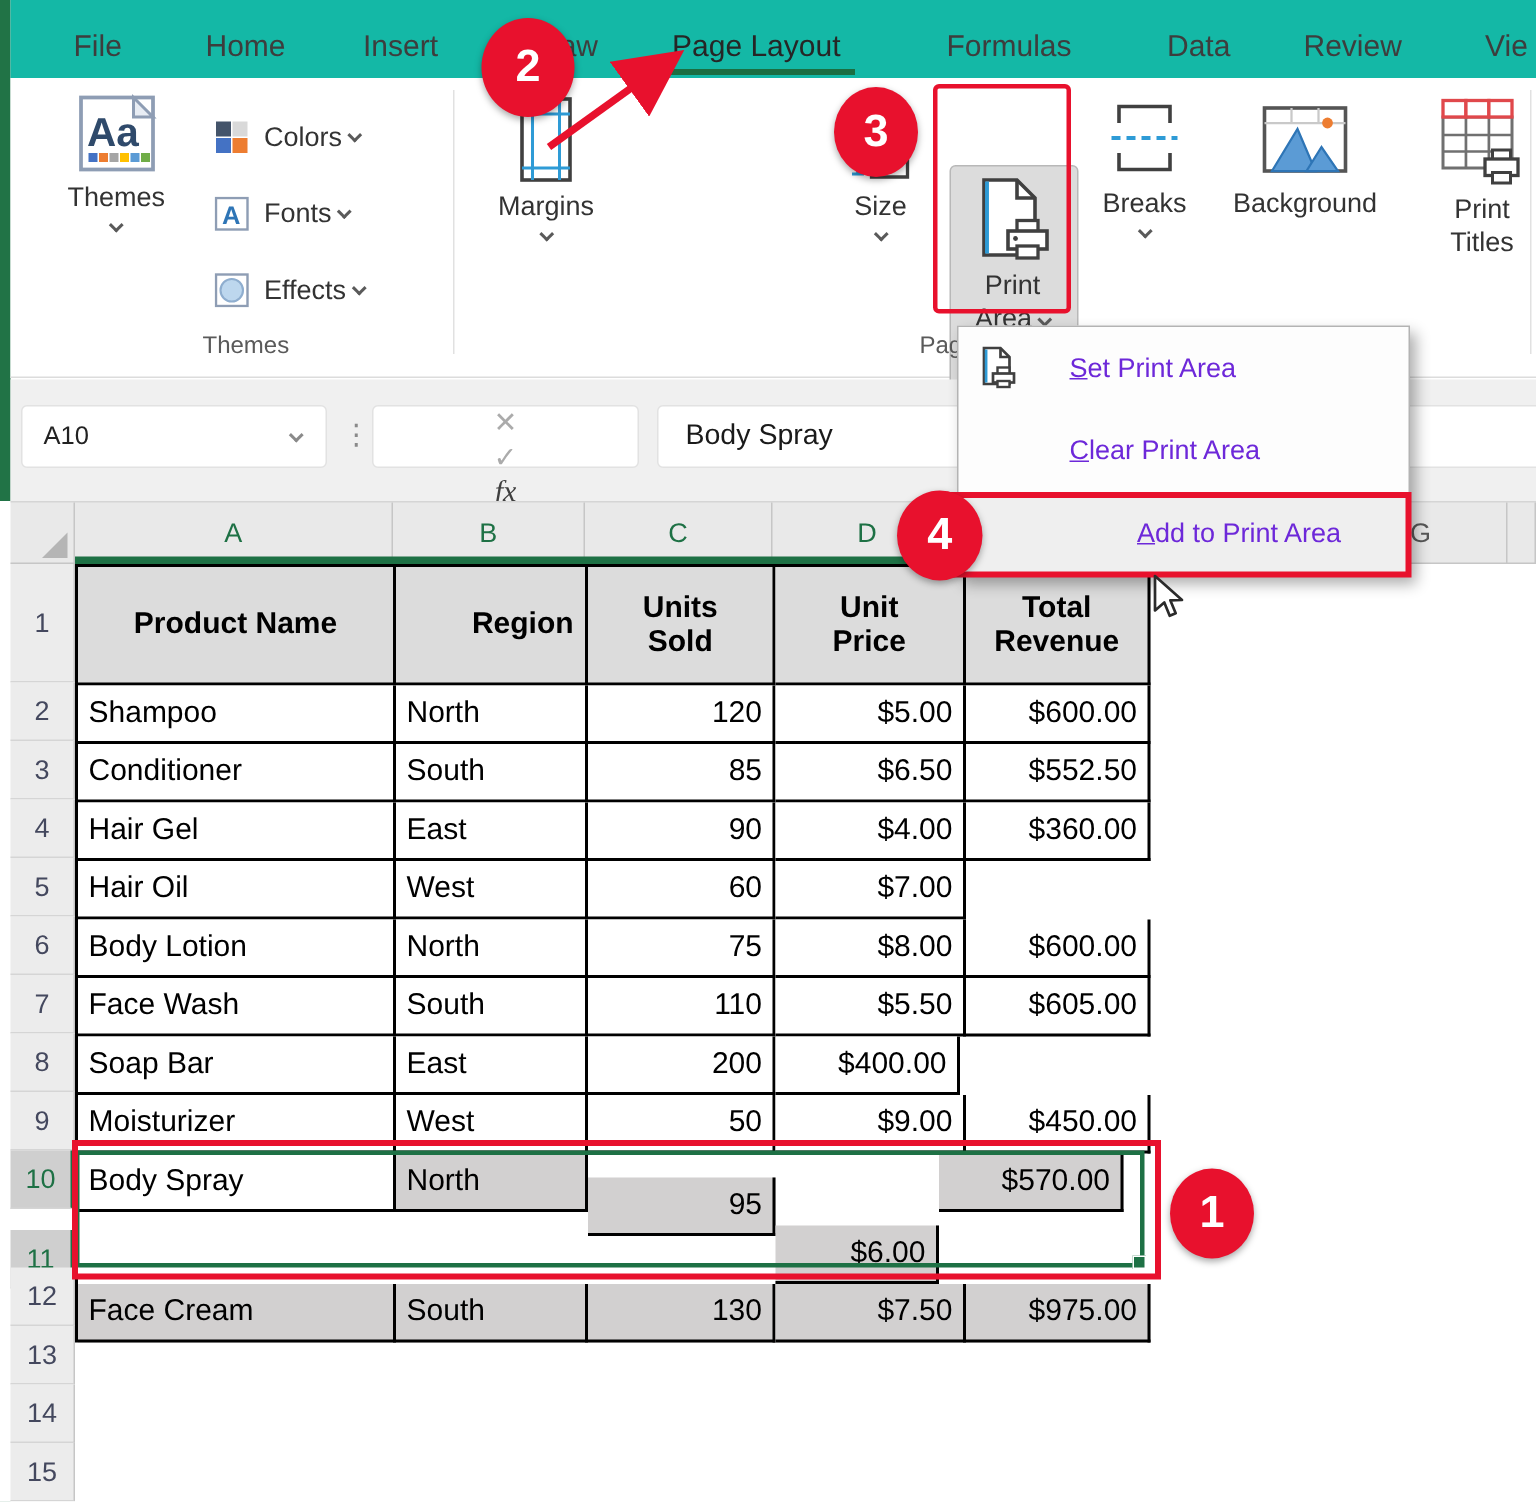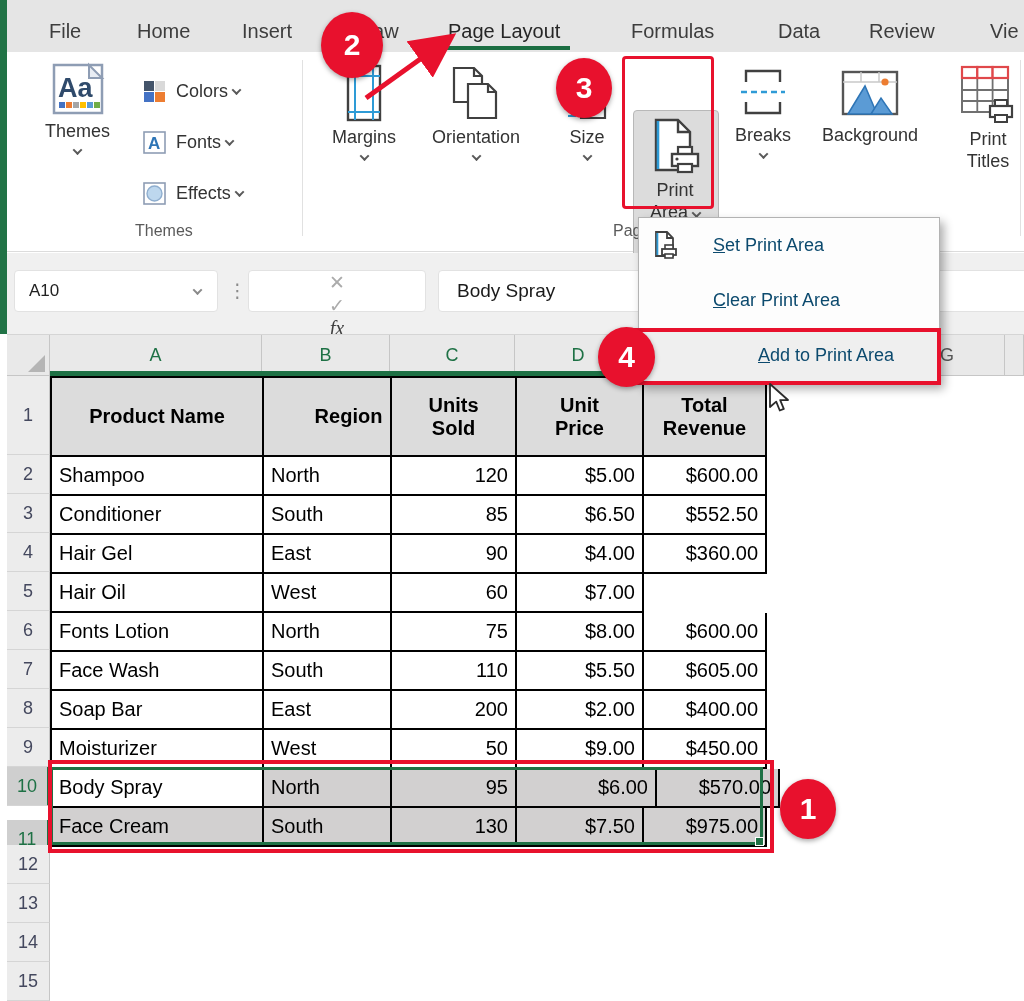--- a/index.html
+++ b/index.html
@@ -4,21 +4,21 @@
 <style>
   html,body{margin:0;padding:0;background:#fff;}
   *{box-sizing:border-box;}
   .canvas{
     position:relative;width:1024px;height:1001px;overflow:hidden;
     background:#fff;font-family:"Liberation Sans","DejaVu Sans",sans-serif;
     -webkit-font-smoothing:antialiased;
   }
   
   .left-stripe{position:absolute;left:0;top:0;width:7px;height:1001px;background:#217346;}
-  .tabbar{position:absolute;left:7px;top:0;width:1017px;height:52px;background:#e5e5e5;}
+  .tabbar{position:absolute;left:7px;top:0;width:1017px;height:52px;background:#14b8a6;}
   .tab{position:absolute;top:20px;font-size:20px;color:#3d3d3d;cursor:default;white-space:nowrap;}
   .tab.active{color:#262626;}
   .tab.active::after{content:"";position:absolute;left:-6px;right:-10px;bottom:-7px;height:4px;background:#1b6e42;}
   
   .ribbon{position:absolute;left:7px;top:52px;width:1017px;height:200px;background:#fff;border-bottom:1px solid #dcdcdc;}
   .vsep{position:absolute;top:8px;height:176px;width:1px;background:#e1e1e1;}
   .grp-label{position:absolute;top:170px;font-size:16px;color:#5a5a5a;white-space:nowrap;}
   .big-btn{position:absolute;display:flex;flex-direction:column;align-items:center;color:#333;}
   .big-btn .lbl{font-size:18px;color:#333;margin-top:4px;white-space:nowrap;line-height:22px;}
   .chev{display:inline-block;width:7px;height:7px;border-right:2px solid #5a5a5a;border-bottom:2px solid #5a5a5a;transform:rotate(45deg) translate(-1px,-1px);margin-left:5px;}
@@ -57,21 +57,21 @@
   .xrow{display:flex;}
   .xcell{border-right:2px solid #000;border-bottom:2px solid #000;font-size:20px;color:#000;display:flex;align-items:center;padding:0 7px;background:#fff;overflow:hidden;}
   .xcell.th{background:#dcdcdc;font-weight:bold;justify-content:center;text-align:center;line-height:1.15;white-space:pre-line;padding:0 2px;}
   .xcell.num{justify-content:flex-end;}
   .xcell.selcell{background:#d2d0d0;}
   .xcell.active{background:#fff;}
   .sel-border{position:absolute;left:50px;top:433px;width:713px;height:78px;border:3px solid #1e7145;pointer-events:none;}
   .fill-handle{position:absolute;left:755px;top:503px;width:9px;height:9px;background:#1e7145;border:1px solid #fff;}
   
   .menu{position:absolute;left:638px;top:217px;width:302px;height:167px;background:#fdfdfd;border:1px solid #b3b3b3;box-shadow:4px 5px 9px rgba(0,0,0,.32);display:flex;flex-direction:column;z-index:30;}
-  .menu-item{flex:1;display:flex;align-items:center;padding-left:74px;font-size:18px;color:#0c4a6e;position:relative;white-space:nowrap;}
+  .menu-item{flex:1;display:flex;align-items:center;padding-left:74px;font-size:18px;color:#6d28d9;position:relative;white-space:nowrap;}
   .menu-item.indent{padding-left:119px;}
   .menu-item.hl{background:#efefef;}
   .menu-item u{text-decoration:underline;}
   .menu-item .mi-icon{position:absolute;left:13px;top:12px;}
   
   .redbox{position:absolute;border:3px solid #e8112d;z-index:40;pointer-events:none;}
   .redbox.thick{border-width:4px;}
   .badge{position:absolute;background:#e8112d;border-radius:50%;color:#fff;font-size:30px;font-weight:bold;display:flex;align-items:center;justify-content:center;z-index:50;box-shadow:0 2px 5px rgba(0,0,0,.35);}
   .anno-arrow{position:absolute;left:356px;top:30px;z-index:50;}
   .cursor{position:absolute;left:768px;top:383px;z-index:60;}
@@ -161,32 +161,20 @@
           <line x1="14" y1="2" x2="14" y2="56" stroke="#2e9bd6" stroke-width="2"></line>
           <line x1="32" y1="2" x2="32" y2="56" stroke="#2e9bd6" stroke-width="2"></line>
           <line x1="7" y1="12" x2="39" y2="12" stroke="#2e9bd6" stroke-width="2"></line>
           <line x1="7" y1="48" x2="39" y2="48" stroke="#2e9bd6" stroke-width="2"></line>
         </svg>
       </span>
       <span class="lbl">Margins</span>
       <span class="chev lone"></span>
     </div>
 
-    <div class="big-btn" style="left:425px;top:14px;">
-      <span>
-        <svg width="56" height="56" viewBox="0 0 56 56">
-          <path d="M6 2 h20 l8 8 v26 h-28 z" fill="#fff" stroke="#404040" stroke-width="2.2"></path>
-          <path d="M26 2 v8 h8" fill="none" stroke="#404040" stroke-width="2.2"></path>
-          <path d="M20 18 h20 l8 8 v26 h-28 z" fill="#fff" stroke="#404040" stroke-width="2.2"></path>
-          <path d="M40 18 v8 h8" fill="none" stroke="#404040" stroke-width="2.2"></path>
-        </svg>
-      </span>
-      <span class="lbl">Orientation</span>
-      <span class="chev lone"></span>
-    </div>
 
     <div class="big-btn" style="left:560px;top:14px;">
       <span>
         <svg width="40" height="56" viewBox="0 0 40 56">
           <line x1="5" y1="6" x2="5" y2="50" stroke="#2e9bd6" stroke-width="2.4"></line>
           <line x1="1" y1="6" x2="9" y2="6" stroke="#2e9bd6" stroke-width="2"></line>
           <line x1="1" y1="50" x2="9" y2="50" stroke="#2e9bd6" stroke-width="2"></line>
           <path d="M14 4 h16 l8 8 v40 h-24 z" fill="#fff" stroke="#404040" stroke-width="2.2"></path>
           <path d="M30 4 v8 h8" fill="none" stroke="#404040" stroke-width="2.2"></path>
         </svg>
@@ -347,52 +335,51 @@
           <div class="xcell num" style="width: 127px; height: 39px;">$4.00</div>
           <div class="xcell num" style="width: 123px; height: 39px;">$360.00</div>
         </div>
         <div class="xrow">
           <div class="xcell" style="width: 212px; height: 39px;">Hair Oil</div>
           <div class="xcell" style="width: 128px; height: 39px;">West</div>
           <div class="xcell num" style="width: 125px; height: 39px;">60</div>
           <div class="xcell num" style="width: 127px; height: 39px;">$7.00</div>
         </div>
         <div class="xrow">
-          <div class="xcell" style="width: 212px; height: 39px;">Fonts Lotion</div>
+          <div class="xcell" style="width: 212px; height: 39px;">Body Lotion</div>
           <div class="xcell" style="width: 128px; height: 39px;">North</div>
           <div class="xcell num" style="width: 125px; height: 39px;">75</div>
           <div class="xcell num" style="width: 127px; height: 39px;">$8.00</div>
           <div class="xcell num" style="width: 123px; height: 39px;">$600.00</div>
         </div>
         <div class="xrow">
           <div class="xcell" style="width: 212px; height: 39px;">Face Wash</div>
           <div class="xcell" style="width: 128px; height: 39px;">South</div>
           <div class="xcell num" style="width: 125px; height: 39px;">110</div>
           <div class="xcell num" style="width: 127px; height: 39px;">$5.50</div>
           <div class="xcell num" style="width: 123px; height: 39px;">$605.00</div>
         </div>
         <div class="xrow">
           <div class="xcell" style="width: 212px; height: 39px;">Soap Bar</div>
           <div class="xcell" style="width: 128px; height: 39px;">East</div>
           <div class="xcell num" style="width: 125px; height: 39px;">200</div>
-          <div class="xcell num" style="width: 127px; height: 39px;">$2.00</div>
           <div class="xcell num" style="width: 123px; height: 39px;">$400.00</div>
         </div>
         <div class="xrow">
           <div class="xcell" style="width: 212px; height: 39px;">Moisturizer</div>
           <div class="xcell" style="width: 128px; height: 39px;">West</div>
           <div class="xcell num" style="width: 125px; height: 39px;">50</div>
           <div class="xcell num" style="width: 127px; height: 39px;">$9.00</div>
           <div class="xcell num" style="width: 123px; height: 39px;">$450.00</div>
         </div>
         <div class="xrow">
           <div class="xcell active" style="width: 212px; height: 39px;">Body Spray</div>
           <div class="xcell selcell" style="width: 128px; height: 39px;">North</div>
-          <div class="xcell num selcell" style="width: 125px; height: 39px;">95</div>
-          <div class="xcell num selcell" style="width: 140px; height: 39px;">$6.00</div>
+          <div class="xcell num selcell" style="width: 125px; height: 39px; margin-top: 16px;">95</div>
+          <div class="xcell num selcell" style="width: 109px; height: 39px; margin-top: 48px;">$6.00</div>
           <div class="xcell num selcell" style="width: 123px; height: 39px;">$570.00</div>
         </div>
         <div class="xrow">
           <div class="xcell selcell" style="width: 212px; height: 39px;">Face Cream</div>
           <div class="xcell selcell" style="width: 128px; height: 39px;">South</div>
           <div class="xcell num selcell" style="width: 125px; height: 39px;">130</div>
           <div class="xcell num selcell" style="width: 127px; height: 39px;">$7.50</div>
           <div class="xcell num selcell" style="width: 123px; height: 39px;">$975.00</div>
         </div>
       </div>

